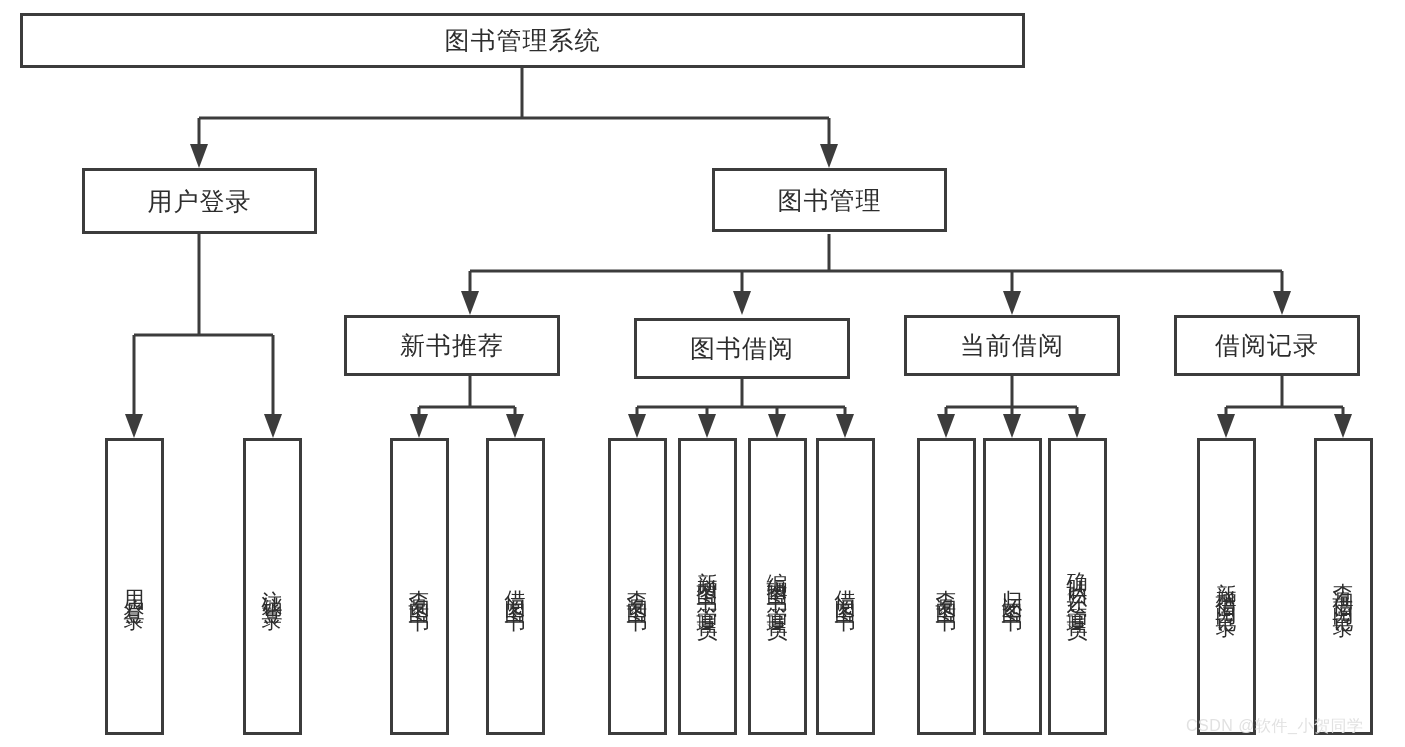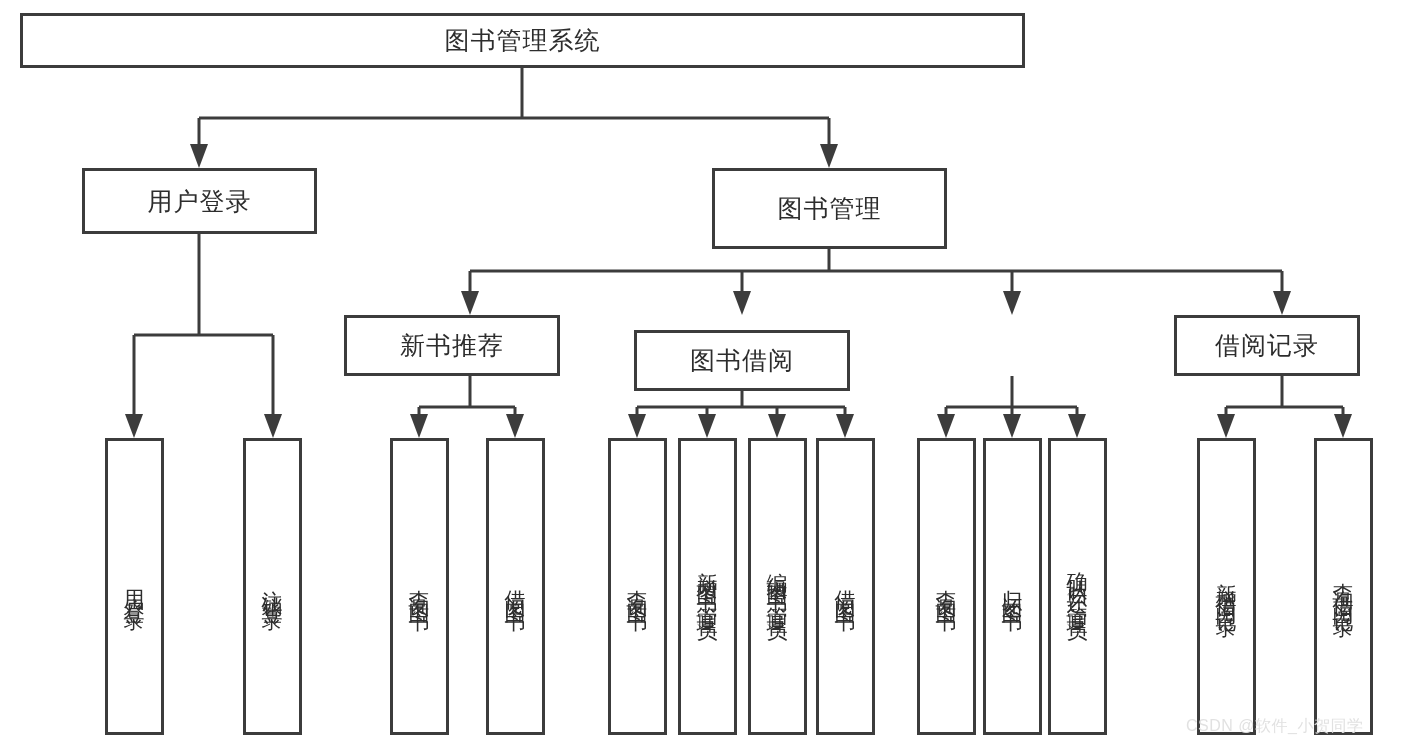--- a/index.html
+++ b/index.html
@@ -84,29 +84,32 @@
     <polygon points="1334,414 1352,414 1343,438" fill="#3c3c3c"></polygon>
   </svg>
 
   <div class="node hnode" style="left:20px;top:13px;width:1005px;height:55px">
     <span>图书管理系统</span>
   </div>
 
   <div class="node hnode" style="left:82px;top:168px;width:235px;height:66px">
     <span>用户登录</span>
   </div>
-  <div class="node hnode" style="left:712px;top:168px;width:235px;height:81px">
+  <div class="node hnode" style="left:712px;top:168px;width:235px;height:64px">
     <span>图书管理</span>
   </div>
 
   <div class="node hnode" style="left:344px;top:315px;width:216px;height:61px">
     <span>新书推荐</span>
   </div>
-  <div class="node hnode" style="left:634px;top:330px;width:216px;height:61px">
+  <div class="node hnode" style="left:634px;top:318px;width:216px;height:61px">
     <span>图书借阅</span>
+  </div>
+  <div class="node hnode" style="left:904px;top:315px;width:216px;height:61px">
+    <span>当前借阅</span>
   </div>
   <div class="node hnode" style="left:1174px;top:315px;width:186px;height:61px">
     <span>借阅记录</span>
   </div>
 
   <div class="node vnode" style="left:105px;top:438px;width:59px;height:297px">
     <span>用户登录</span>
   </div>
   <div class="node vnode" style="left:243px;top:438px;width:59px;height:297px">
     <span>注销登录</span>

